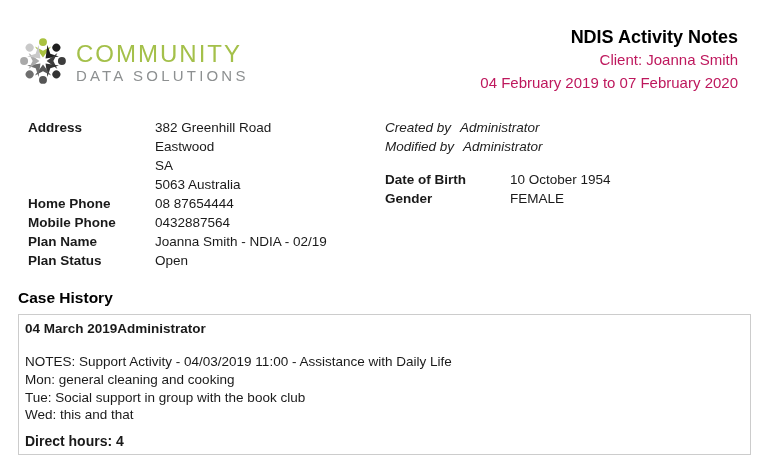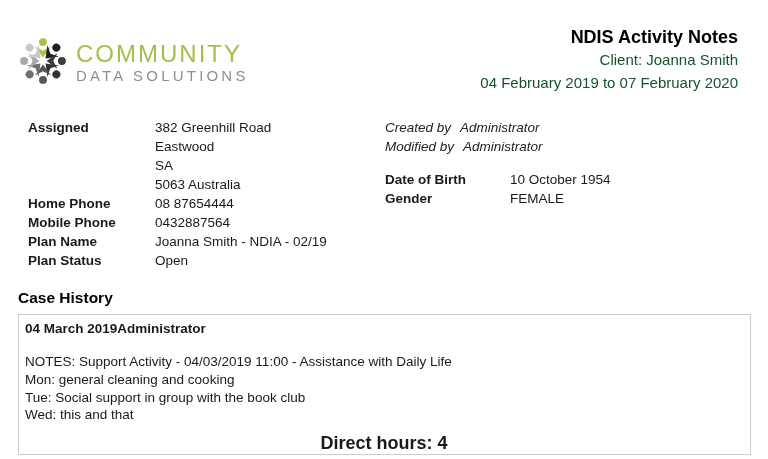--- a/index.html
+++ b/index.html
@@ -10,21 +10,21 @@
     color: #1a1a1a; overflow: hidden;
   }
   
   .header { display: flex; justify-content: space-between; align-items: flex-end; padding: 26px 30px 0 16px; }
   .logo { display: flex; align-items: center; gap: 6px; }
   .logo-text { display: flex; flex-direction: column; }
   .logo-line1 { font-size: 24px; letter-spacing: 2px; color: #a4c04a; line-height: 1.05; font-weight: 400; }
   .logo-line2 { font-size: 15px; letter-spacing: 3.2px; color: #8d9091; line-height: 1.2; font-weight: 400; }
   .title-block { text-align: right; }
   .doc-title { font-size: 18px; font-weight: bold; color: #000; line-height: 22px; }
-  .doc-sub { font-size: 15px; line-height: 23px; color: #14532d; }
+  .doc-sub { font-size: 15px; line-height: 23px; color: #be185d; }
   
   .details { display: flex; margin-top: 24px; padding-left: 28px; }
   .col-left { width: 357px; }
   .col-right { flex: 1; }
   .drow { display: flex; font-size: 13.5px; line-height: 19px; }
   .dlabel { width: 127px; font-weight: bold; flex-shrink: 0; }
   .dlabel2 { width: 125px; font-weight: bold; flex-shrink: 0; }
   .dvalue { flex: 1; }
   .meta-row { font-size: 13.5px; line-height: 19px; font-style: italic; color: #222; }
   .meta-row .mlabel { margin-right: 9px; }
@@ -32,21 +32,21 @@
   
   .ch-heading { font-size: 15.5px; font-weight: bold; color: #000; margin: 19px 4px 7px 18px; }
   .case-box {
     margin: 0 17px 0 18px; border: 1px solid #cccccc; background: #fff;
     padding: 5px 7px 20px 6px; height: 141px;
   }
   .case-head { display: flex; justify-content: flex-start; font-size: 13.5px; font-weight: bold; line-height: 18px; }
   .case-notes { font-size: 13.5px; margin-top: 15px; line-height: 18px; }
   .case-line { font-size: 13.5px; line-height: 17.5px; }
   .case-line:first-of-type { margin-top: 4px; }
-  .case-hours { text-align: center; font-size: 18px; font-weight: bold; margin-top: 9px; }
+  .case-hours { text-align: left; font-size: 14px; font-weight: bold; margin-top: 9px; }
 </style>
 </head>
 <body>
 
 <div class="page">
 
   <div class="header">
     <div class="logo">
       <span class="logo-icon">
         <svg width="54" height="58" viewBox="-30 -30 60 60" aria-hidden="true">
@@ -92,21 +92,21 @@
     <div class="title-block">
       <div class="doc-title">NDIS Activity Notes</div>
       <div class="doc-sub">Client: Joanna Smith</div>
       <div class="doc-sub">04 February 2019 to 07 February 2020</div>
     </div>
   </div>
 
   <div class="details">
     <div class="col-left">
       <div class="drow">
-        <span class="dlabel">Assigned</span>
+        <span class="dlabel">Address</span>
         <span class="dvalue">
           <div>382 Greenhill Road</div>
           <div>Eastwood</div>
           <div>SA</div>
           <div>5063 Australia</div>
         </span>
       </div>
       <div class="drow">
         <span class="dlabel">Home Phone</span>
         <span class="dvalue">08 87654444</span>

